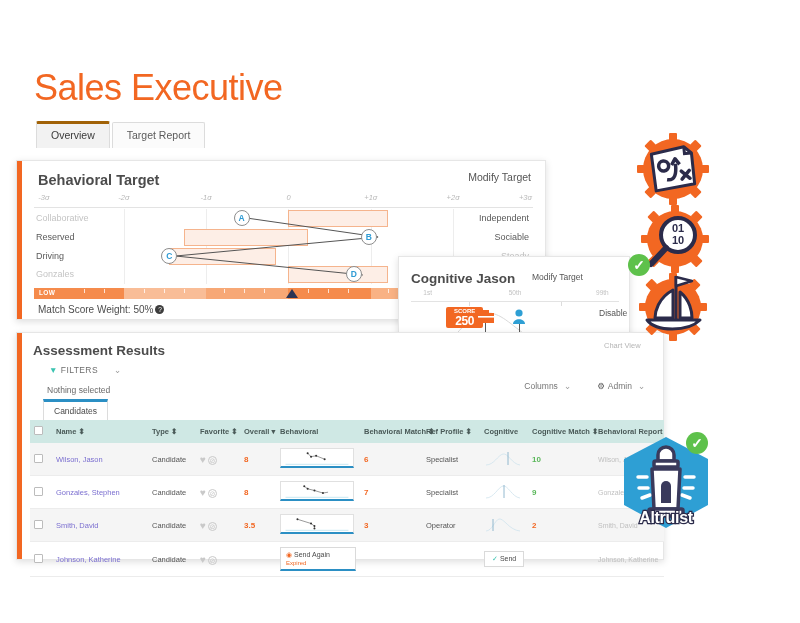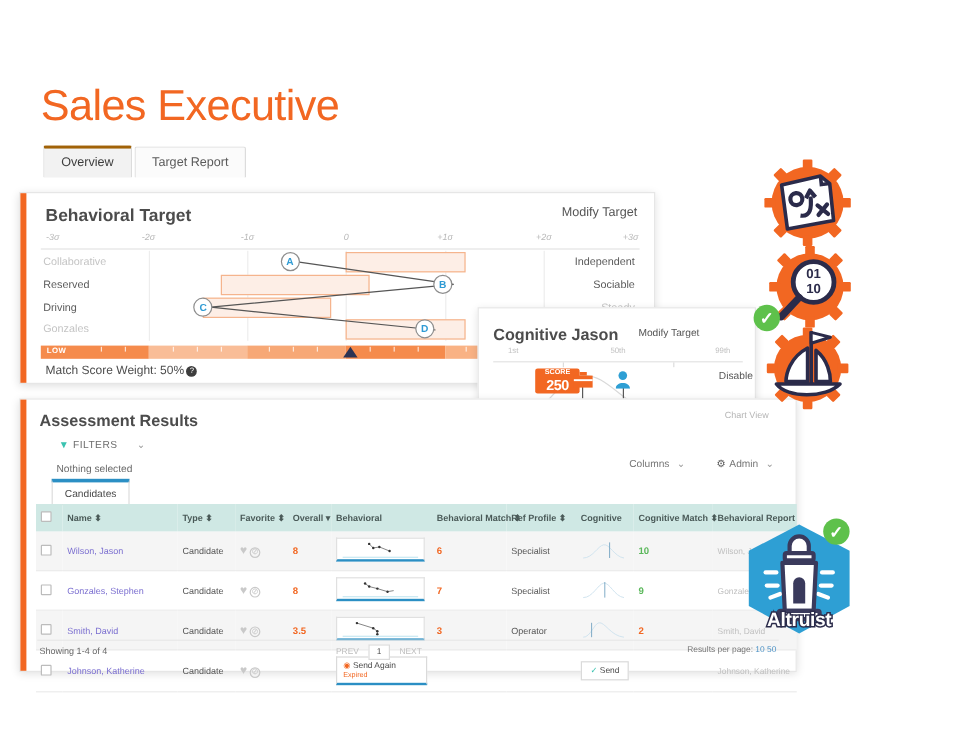--- a/index.html
+++ b/index.html
@@ -421,33 +421,20 @@
           <span class="sendbtn">
             <span class="tick">✓</span><span>Send</span>
           </span>
         </td>
         <td></td>
         <td><span class="rep">Johnson, Katherine</span></td>
       </tr>
     </tbody>
   </table>
 
-  <div class="tfoot">
-    <div class="showing">Showing 1-4 of 4</div>
-    <div class="pager">
-      <span>PREV</span>
-      <span class="pg">1</span>
-      <span>NEXT</span>
-    </div>
-    <div class="rpp">
-      <span>Results per page:</span>
-      <b>10</b>
-      <b>50</b>
-    </div>
-  </div>
 </div>
 
 <div class="chartview">Chart View</div>
 
 <div class="badge" style="left:636px; top:132px; width:74px; height:74px">
   <svg width="74" height="74" viewBox="0 0 74 74">
     <g fill="#f26722">
       <circle cx="37" cy="37" r="30"></circle>
       <g>
         <rect x="33" y="1" width="8" height="9" rx="1"></rect>

